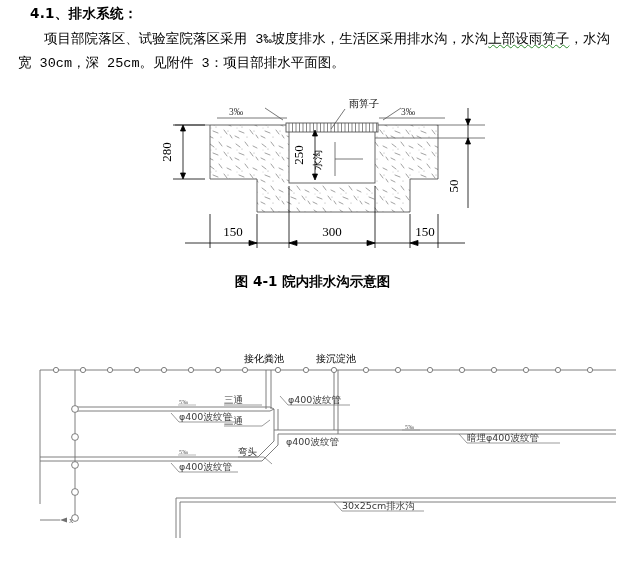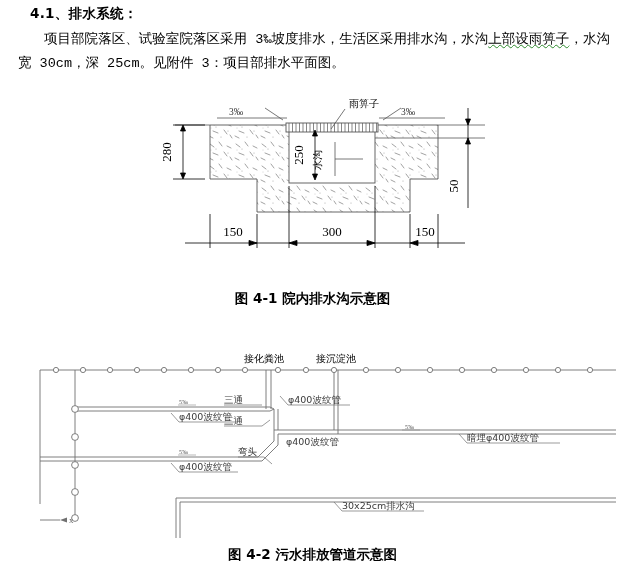--- a/index.html
+++ b/index.html
@@ -51,21 +51,21 @@
   }
 
   .caption {
     position: absolute;
     width: 625px;
     text-align: center;
     font-size: 13.5px;
     font-weight: bold;
     font-family: "DejaVu Sans", "Liberation Sans", sans-serif;
   }
-  .caption-1 { top: 290px; }
+  .caption-1 { top: 273px; }
   .caption-2 { top: 546px; }
 
   
   .fig {
     position: absolute;
     text-decoration: underline;
   }
   #figure-1 { left: 155px; top: 96px; width: 340px; height: 165px; }
   #figure-2 { left: 38px; top: 352px; width: 580px; height: 186px; text-align: center; }
 
@@ -385,15 +385,14 @@
       </g>
 
       <g>
         <line x1="2" y1="168" x2="22" y2="168" stroke="#707070" stroke-width="0.9"></line>
         <path d="M22 168 l7 -2.4 v4.8 z" fill="#707070"></path>
         <text class="tiny" x="31" y="171">X</text>
       </g>
     </svg>
   </div>
 
-  <div class="caption caption-2">图 4-2 污水排放管道示意图</div>
 
 </div>
 
 </body></html>

